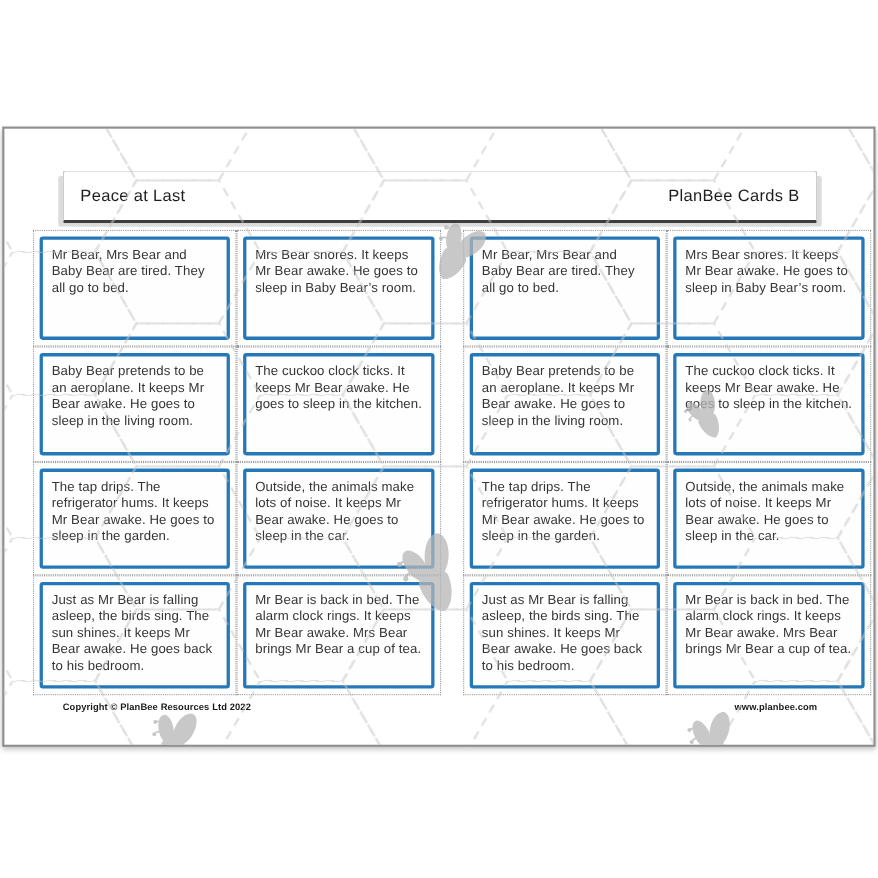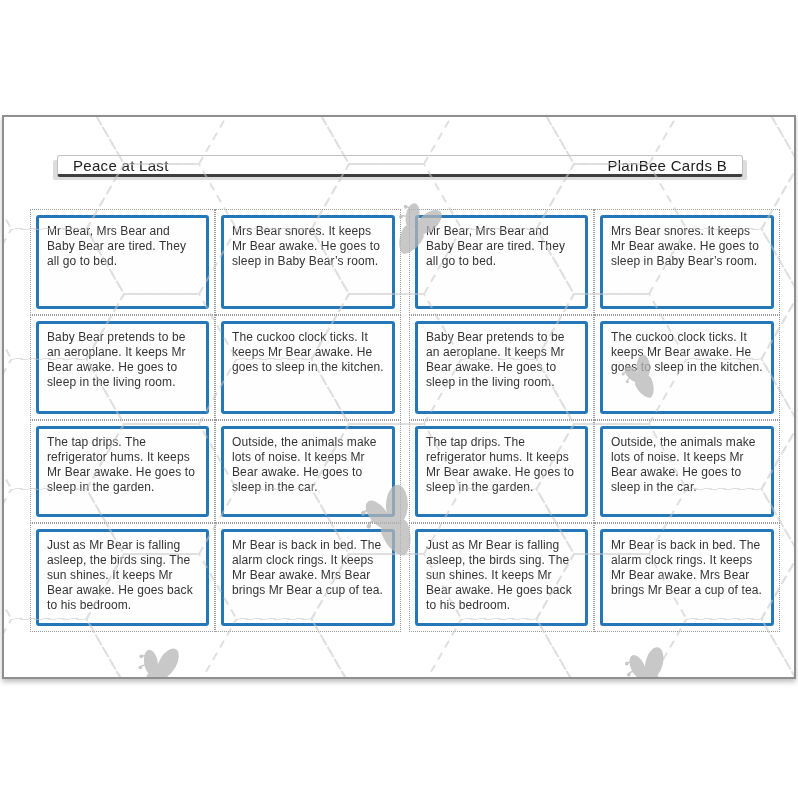--- a/index.html
+++ b/index.html
@@ -19,31 +19,31 @@
     background:#fff;border:2px solid #8f8f8f;overflow:hidden;
     box-shadow:0 3px 5px rgba(0,0,0,0.25);
   }
   .layer{position:absolute;inset:0;pointer-events:none;}
   .layer.content{pointer-events:auto;z-index:1;}
   .layer.bees{z-index:2;}
   .layer.hex{z-index:3;opacity:.55;}
 
   
   .header-bar{
-    position:absolute;left:53px;top:38px;width:686px;height:22px;
+    position:absolute;left:53px;top:38px;width:686px;height:48px;
     background:#fff;border:1px solid #c2c2c2;border-bottom:3px solid #3e3e3e;
     border-radius:3px;
     box-shadow:-5px 4px 0 -1px #dcdcdc, 5px 4px 0 -1px #dcdcdc;
     display:flex;justify-content:space-between;align-items:center;
     padding:0 15px;
   }
   .header-bar .title{font-size:15px;letter-spacing:.3px;color:#1d1d1d;}
 
   
-  .panels{position:absolute;left:26px;top:92px;display:flex;gap:8px;}
+  .panels{position:absolute;left:26px;top:92px;display:flex;gap:20px;}
   .panel{display:grid;grid-template-columns:185px 186px;
     grid-template-rows:106px 105px 103px 109px;}
   .cut-cell{border:1px dotted #9b9b9b;padding:5px;}
   .card{
     width:100%;height:100%;background:#fefeff;
     border:3px solid var(--card-border);border-radius:3px;
     padding:6px 8px;overflow:hidden;
   }
   .card-text{font-size:12px;line-height:15px;letter-spacing:.1px;color:#343434;}
 
@@ -151,20 +151,24 @@
               </div>
             </div>
             <div class="cut-cell">
               <div class="card">
                 <div class="card-text">Mr Bear is back in bed. The alarm clock rings. It keeps Mr Bear awake. Mrs Bear brings Mr Bear a cup of tea.</div>
               </div>
             </div>
           </div>
       </div>
 
+      <div class="footer">
+        <span>Copyright © PlanBee Resources Ltd 2022</span>
+        <span>www.planbee.com</span>
+      </div>
     </div>
 
     <svg class="layer bees" width="794" height="562" viewBox="0 0 794 562">
       <defs>
         <g id="bee-shape" opacity="0.75">
           <ellipse class="bee-fill" cx="13" cy="-21" rx="14" ry="26" transform="rotate(22 13 -21)"></ellipse>
           <ellipse class="bee-fill" cx="-14" cy="-18" rx="11" ry="21" transform="rotate(-18 -14 -18)"></ellipse>
           <path class="bee-fill" d="M -18 6 C -18 -9 18 -9 18 6 C 18 26 9 40 0 43 C -9 40 -18 26 -18 6 Z"></path>
           <path class="ant" d="M -13 -10 Q -27 -16 -30 -8"></path>
           <path class="ant" d="M -10 -17 Q -22 -32 -31 -26"></path>

